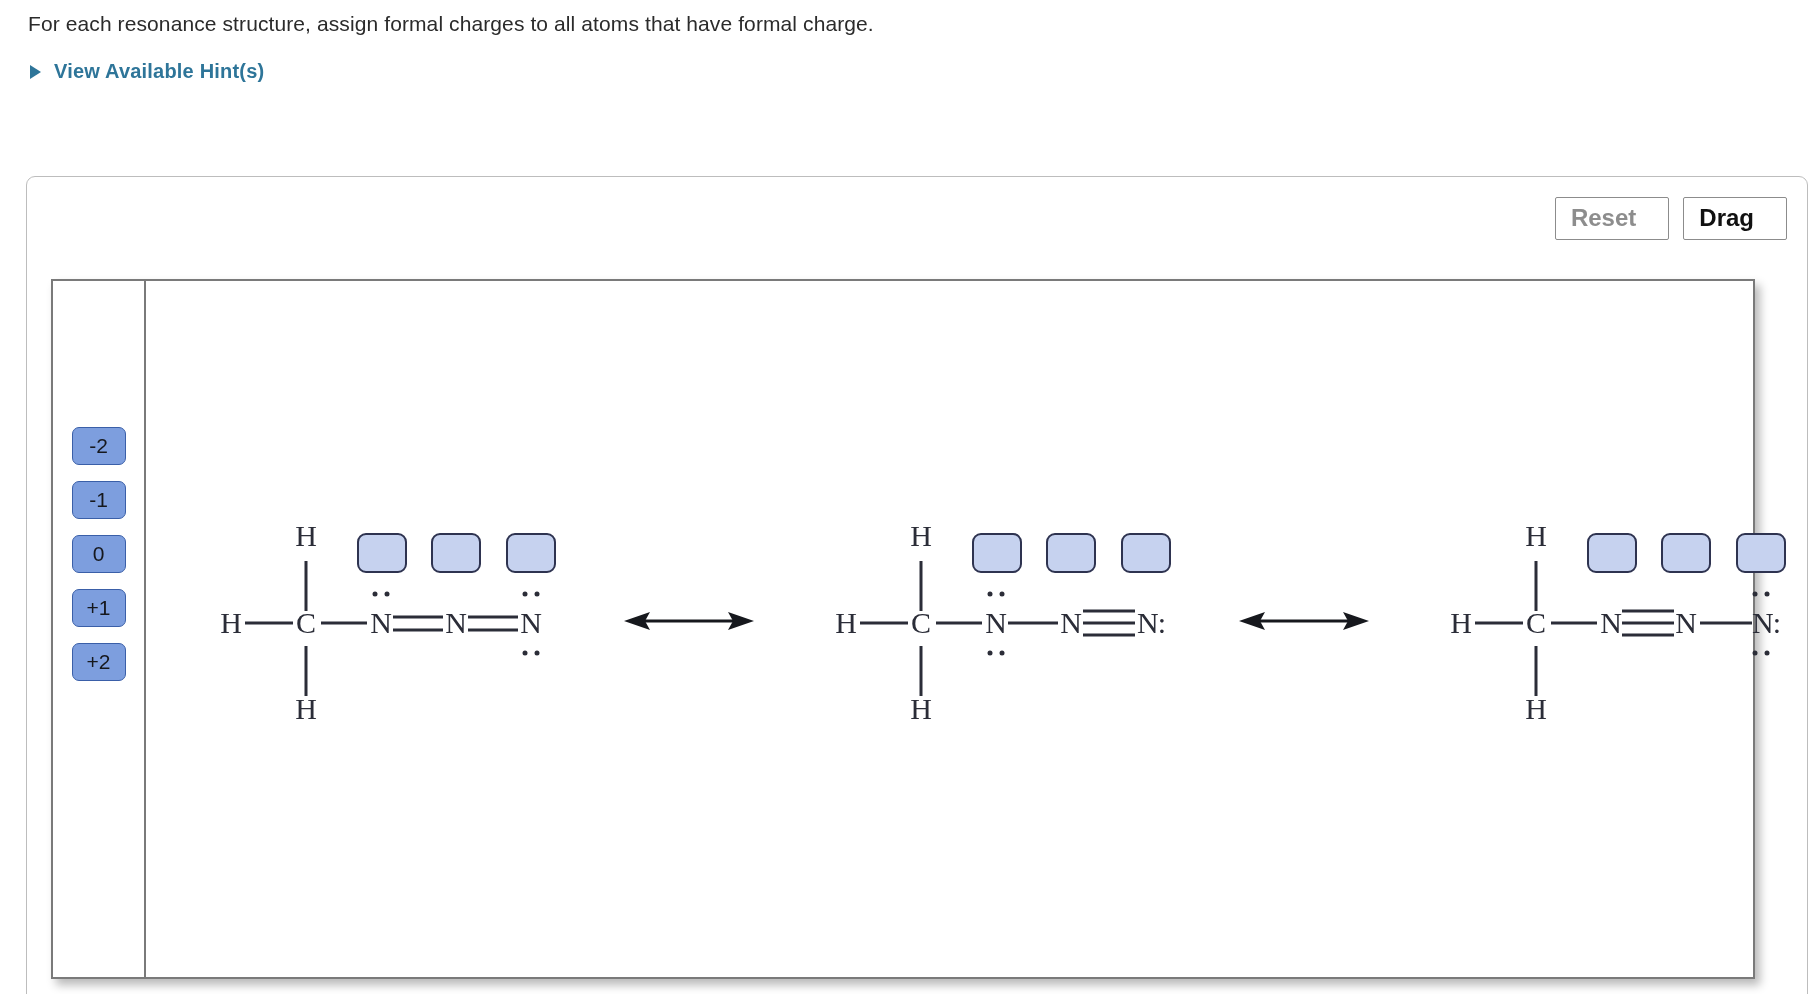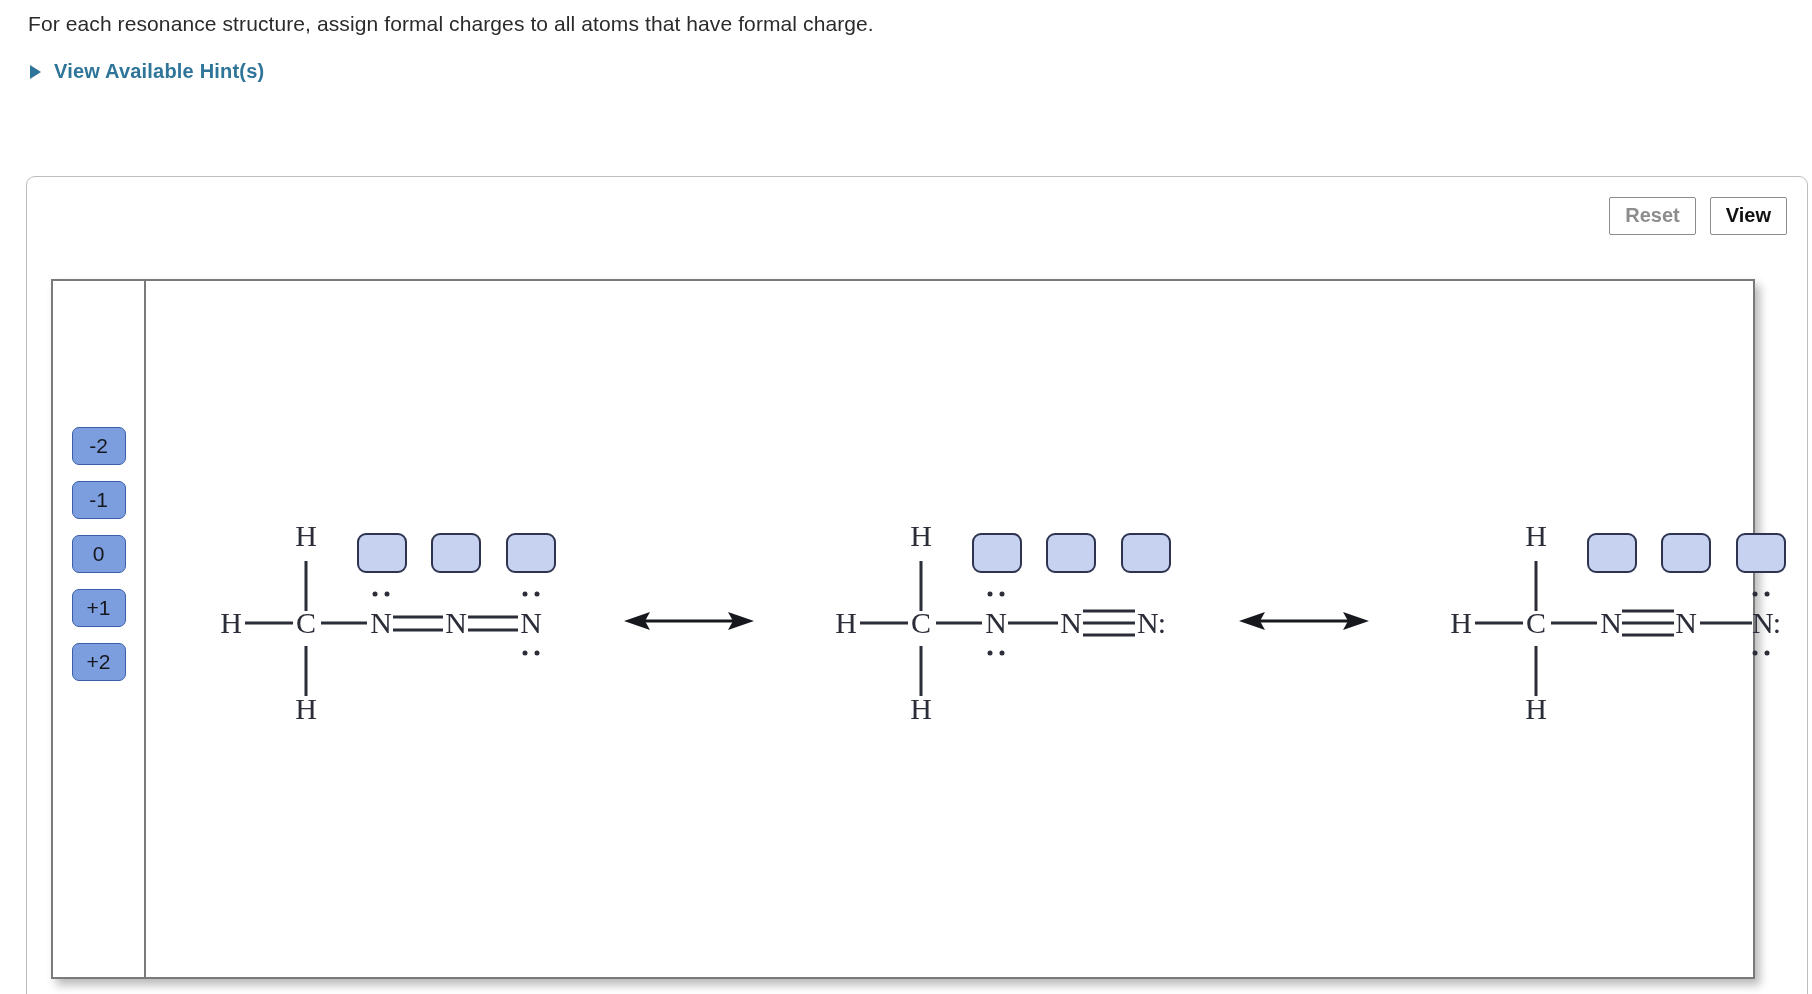--- a/index.html
+++ b/index.html
@@ -66,26 +66,26 @@
   
   .panel-toolbar {
     position: absolute;
     right: 20px;
     top: 20px;
     display: flex;
     gap: 14px;
   }
   .tool-btn {
     font-family: "Liberation Sans", sans-serif;
-    font-size: 20px;
+    font-size: 24px;
     font-weight: bold;
     background: #ffffff;
     border: 1px solid #8c8c8c;
     border-radius: 2px;
-    padding: 6px 15px 7px 15px;
+    padding: 6px 32px 7px 15px;
     line-height: 1.15;
     cursor: pointer;
   }
   .tool-btn.reset { color: #8d8d8d; }
   .tool-btn.help  { color: #111111; }
 
   
   .work-surface {
     position: absolute;
     left: 24px;
@@ -199,21 +199,21 @@
   <div class="hint-row">
     <span class="hint-caret"></span>
     <span class="hint-link">View Available Hint(s)</span>
   </div>
 </div>
 
 <div class="answer-panel">
 
   <div class="panel-toolbar">
     <button class="tool-btn reset">Reset</button>
-    <button class="tool-btn help">View</button>
+    <button class="tool-btn help">Drag</button>
   </div>
 
   <div class="work-surface">
 
     <div class="label-bank">
       <div class="label-bank-inner">
         <div class="bank-label">-2</div>
         <div class="bank-label">-1</div>
         <div class="bank-label">0</div>
         <div class="bank-label">+1</div>

